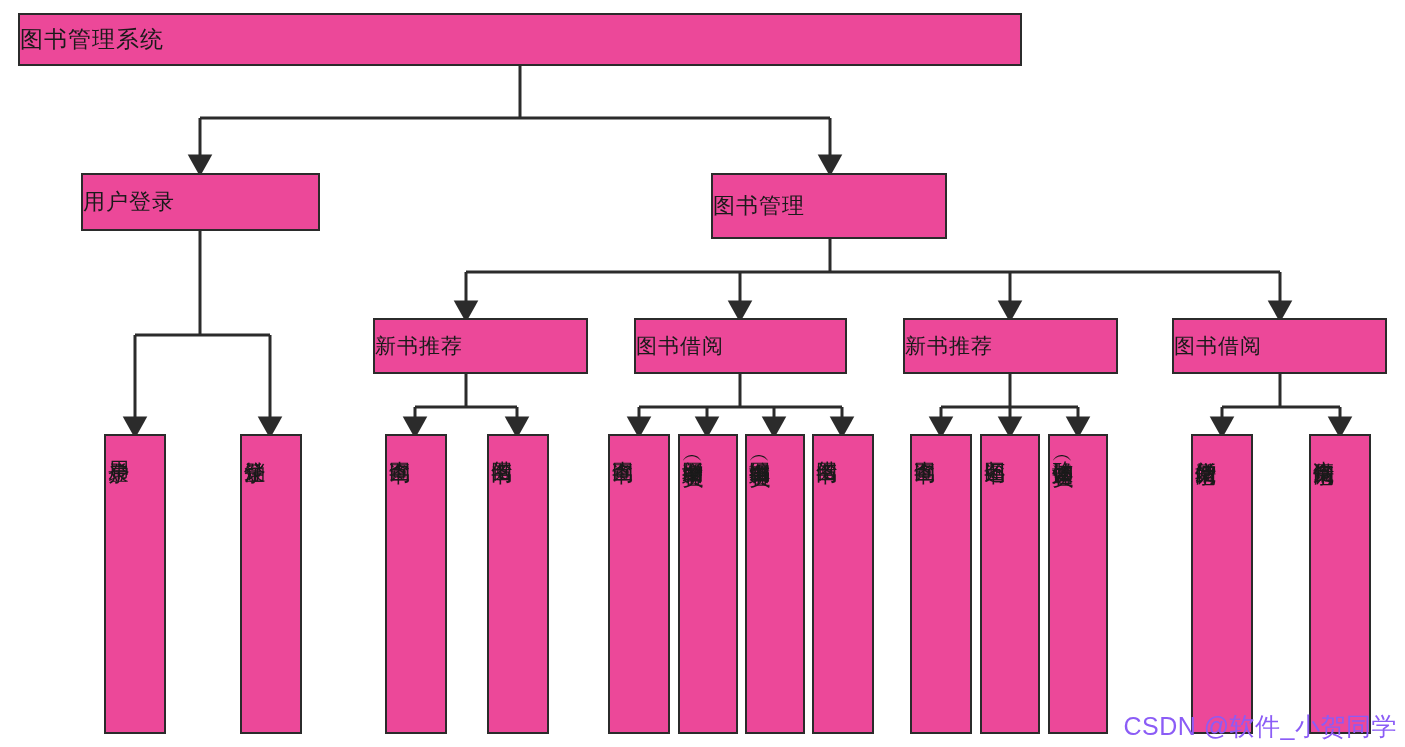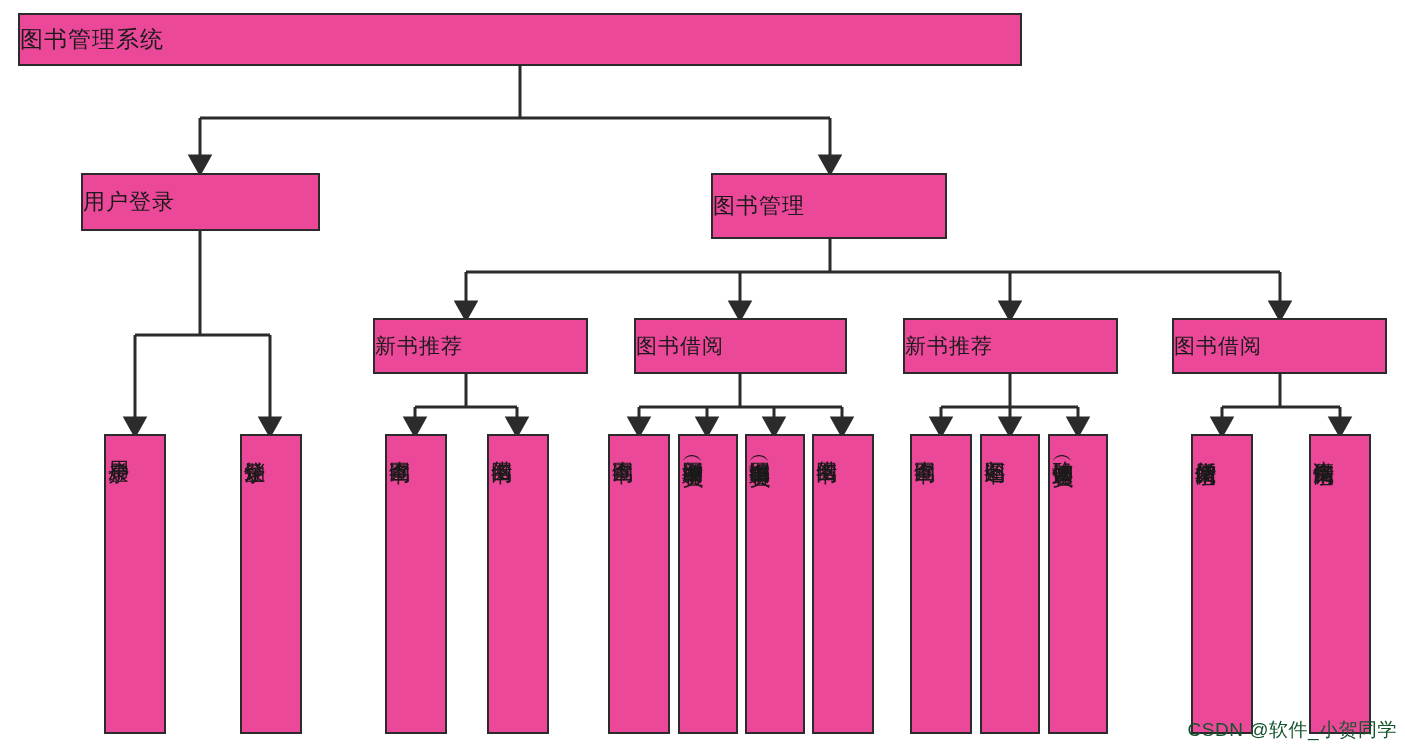--- a/index.html
+++ b/index.html
@@ -58,22 +58,22 @@
     display: block;
   }
   .hlabel {
     white-space: nowrap;
     letter-spacing: 1px;
   }
   #watermark {
     position: absolute;
     right: 8px;
     bottom: 4px;
-    font-size: 19px;
-    color: #14532d;
+    font-size: 25px;
+    color: #8b5cf6;
     letter-spacing: 0.5px;
     white-space: nowrap;
     pointer-events: none;
   }
 </style>
 </head>
 <body>
 
 <div id="diagram-root">
 

